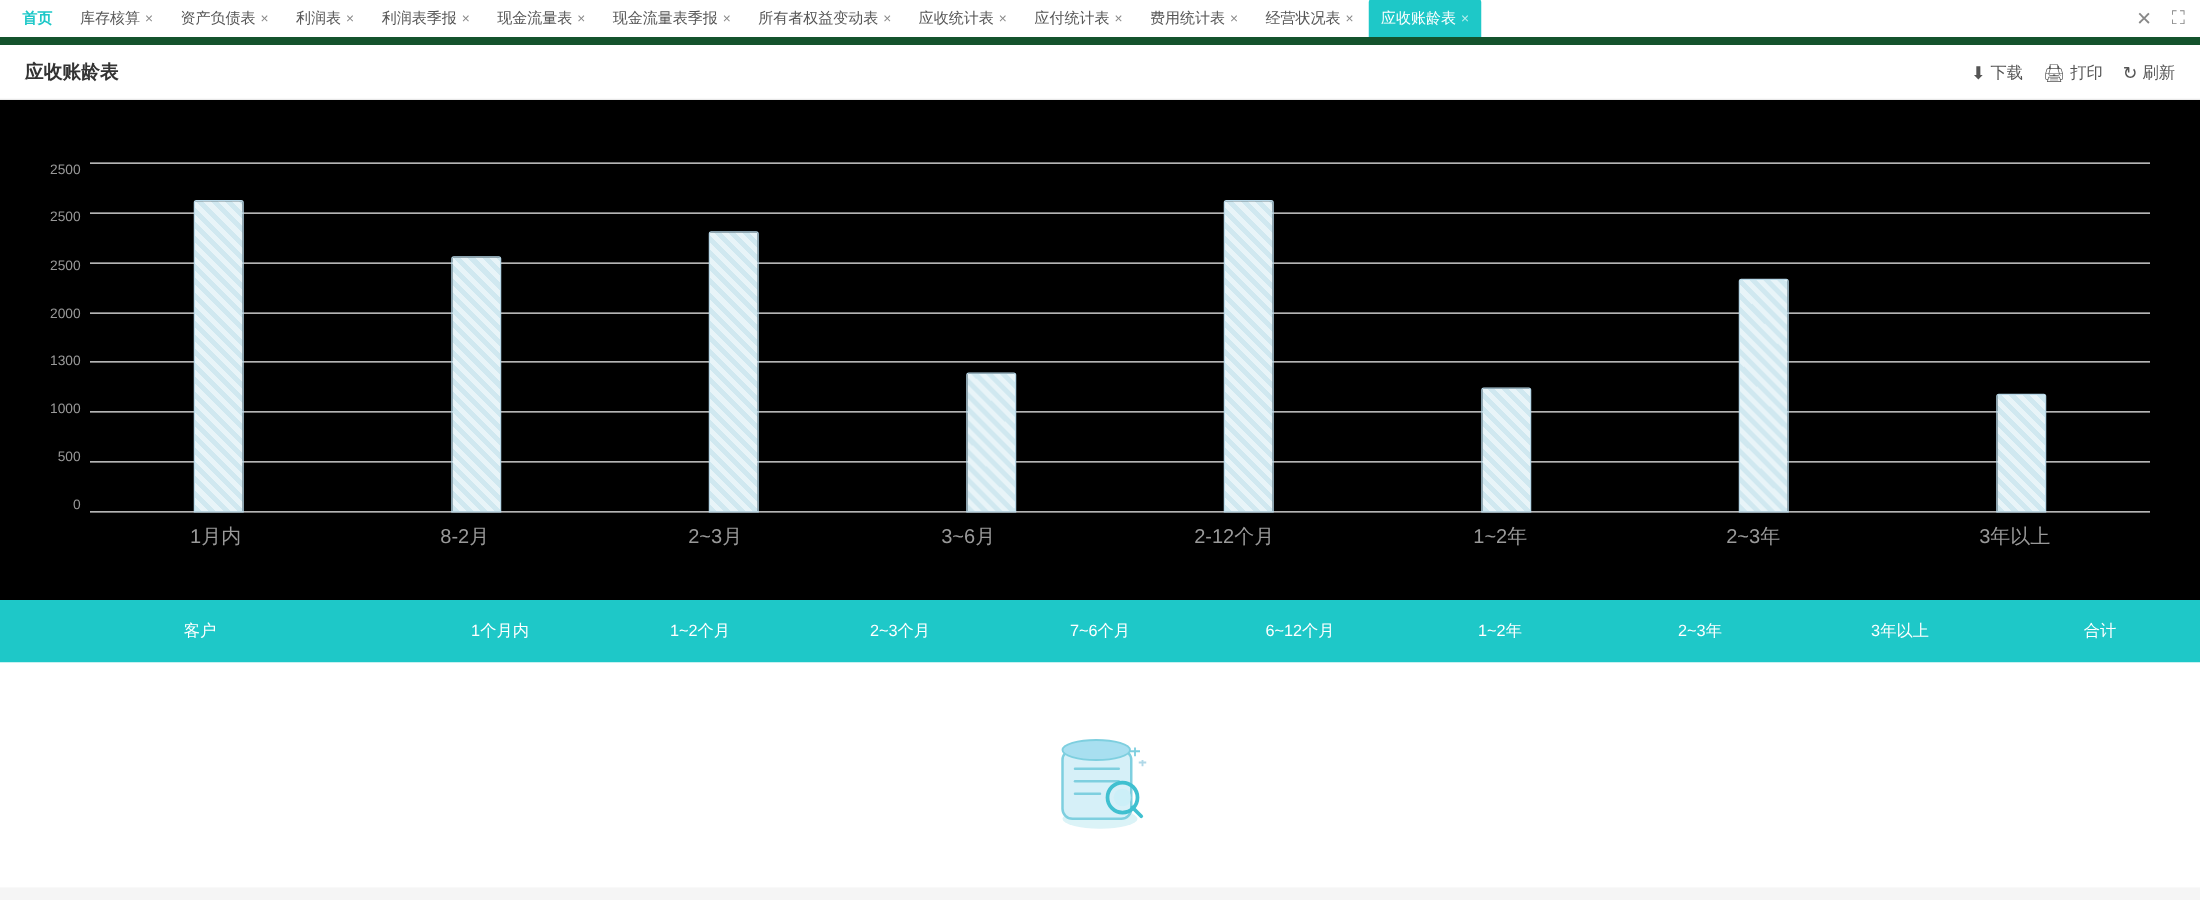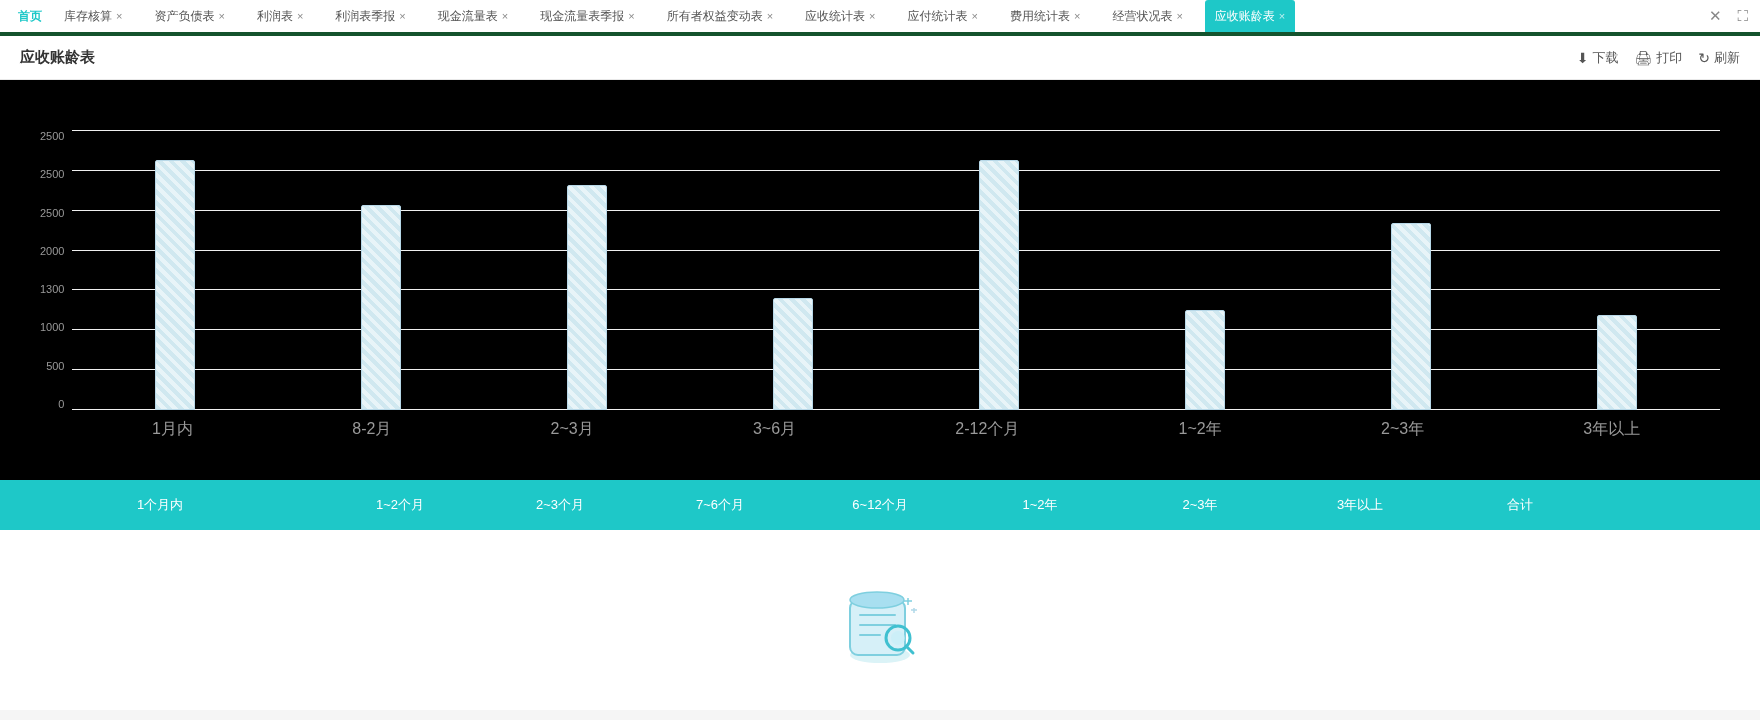--- a/index.html
+++ b/index.html
@@ -3,21 +3,21 @@
   <meta charset="utf-8">
   <style>
     * { box-sizing: border-box; margin: 0; padding: 0; }
     body { font-family: 'Microsoft YaHei', Arial, sans-serif; font-size: 13px; background: #f5f5f5; color: #333; overflow-x: hidden; }
 
     
     .tab-bar {
       display: flex;
       align-items: center;
       background: #fff;
-      border-bottom: 4px solid #14532d;
+      border-bottom: 7px solid #14532d;
       height: 36px;
       padding: 0 8px;
       overflow-x: auto;
       white-space: nowrap;
       gap: 2px;
     }
     .tab-bar::-webkit-scrollbar { height: 3px; }
     .tab-item {
       display: inline-flex;
       align-items: center;
@@ -226,21 +226,21 @@
   </style>
 </head>
 <body>
 
 <div class="tab-bar">
 
   <div class="tab-item tab-home">
     <span>首页</span>
   </div>
 
-  <div id="tabs-container" style="display:inline-flex;gap:12px;">
+  <div id="tabs-container" style="display:inline-flex;gap:2px;">
       <div class="tab-item">
         <span>库存核算</span>
         <span class="close-icon">×</span>
       </div>
       <div class="tab-item">
         <span>资产负债表</span>
         <span class="close-icon">×</span>
       </div>
       <div class="tab-item">
         <span>利润表</span>
@@ -372,20 +372,21 @@
             <span class="x-label">2-12个月</span>
             <span class="x-label">1~2年</span>
             <span class="x-label">2~3年</span>
             <span class="x-label">3年以上</span>
           </div>
       </div>
     </div>
   </div>
 
   <div class="table-header" id="table-header">
+      <div class="th-cell">客户</div>
       <div class="th-cell">1个月内</div>
       <div class="th-cell">1~2个月</div>
       <div class="th-cell">2~3个月</div>
       <div class="th-cell">7~6个月</div>
       <div class="th-cell">6~12个月</div>
       <div class="th-cell">1~2年</div>
       <div class="th-cell">2~3年</div>
       <div class="th-cell">3年以上</div>
       <div class="th-cell">合计</div>
     </div>

